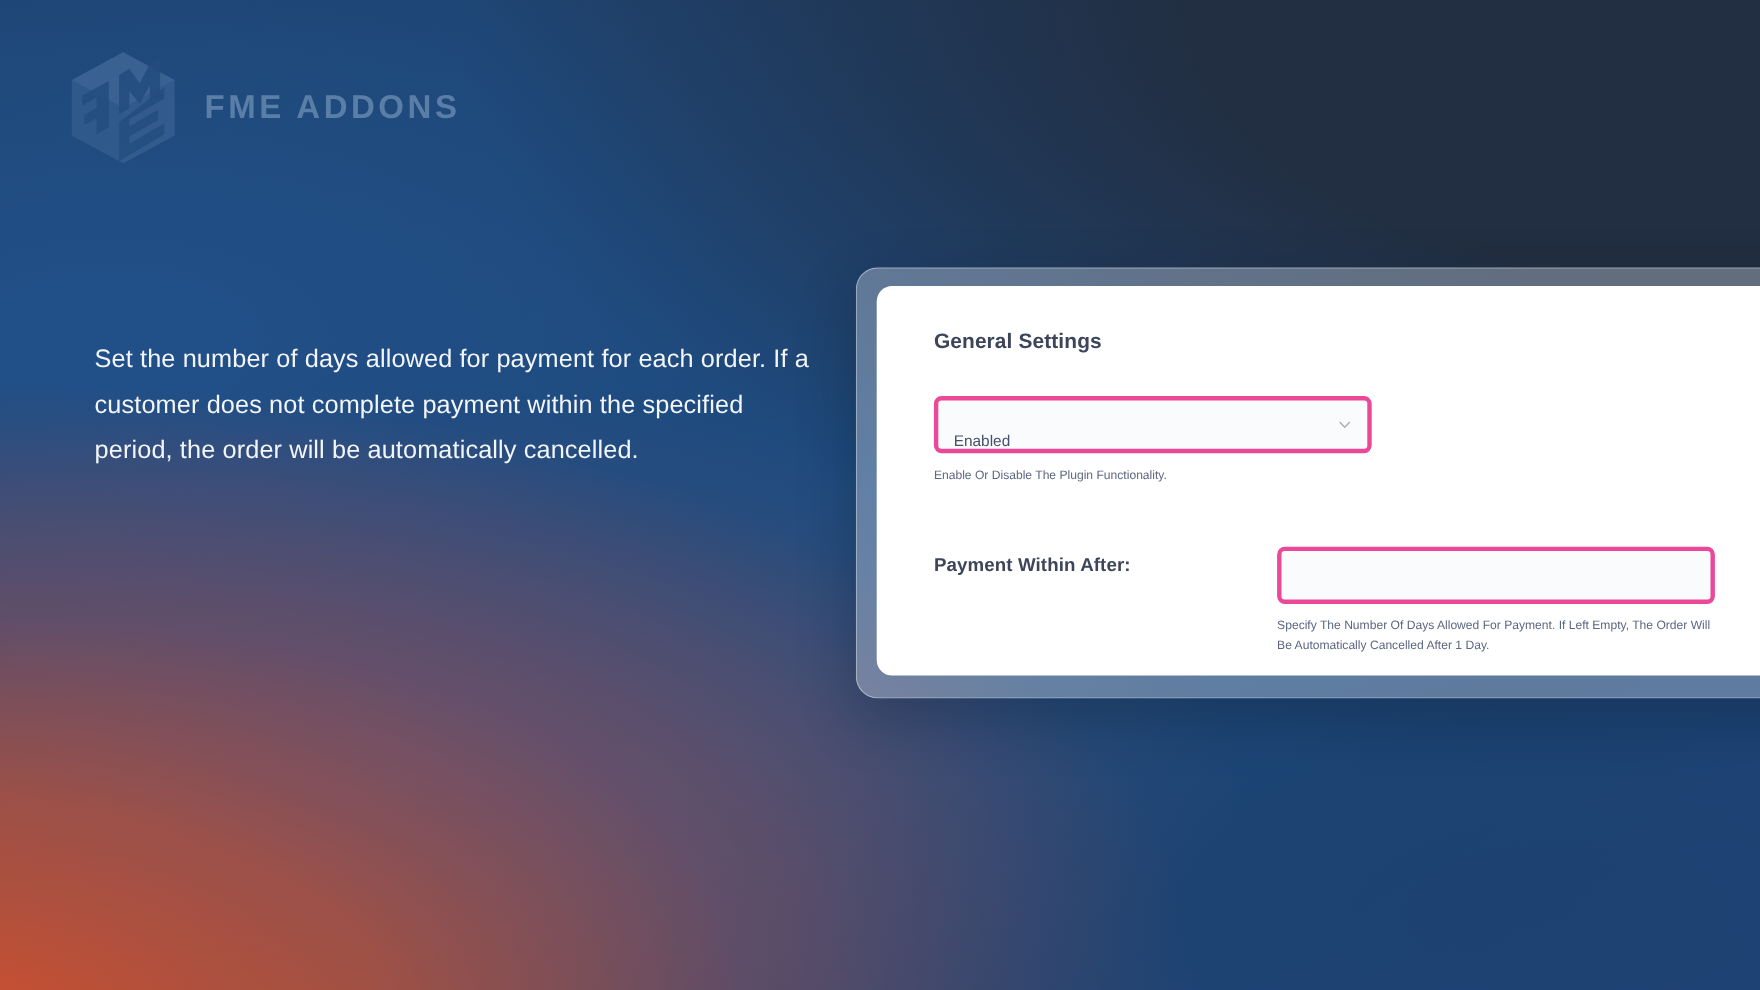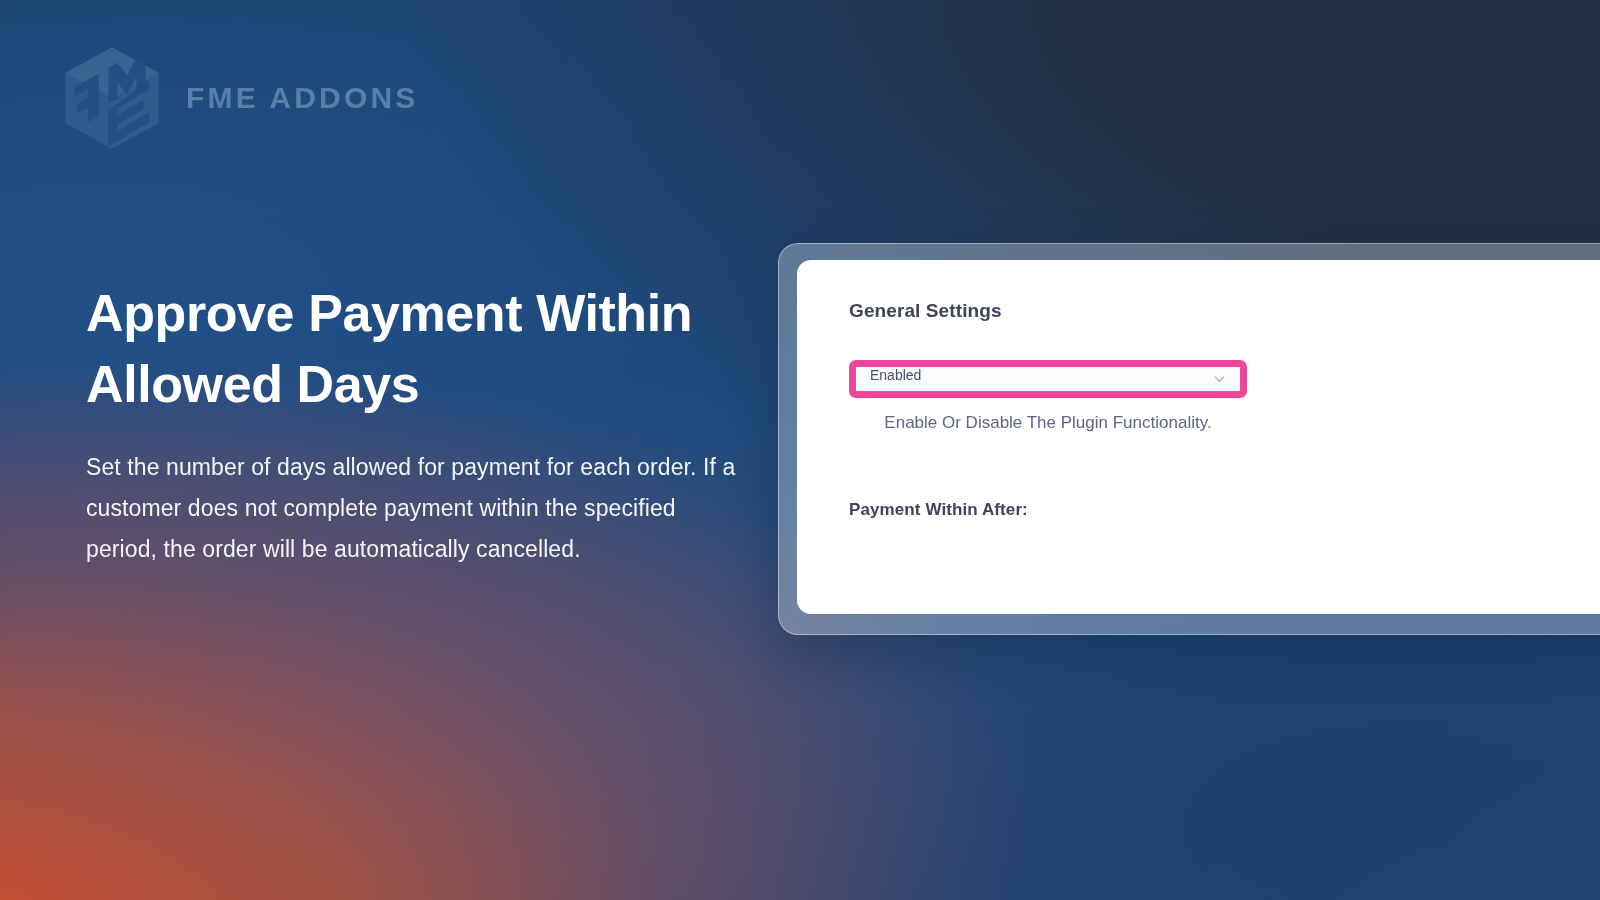--- a/index.html
+++ b/index.html
@@ -128,26 +128,26 @@
     font-size: 17px;
     font-weight: 700;
     color: #3c4559;
     padding-top: 7px;
     letter-spacing: 0.1px;
   }
 
   .field-control { width: 398px; flex: none; }
 
   .control-box {
-    height: 38px;
-    border: 7px solid #ec4899;
+    height: 52px;
+    border: 4px solid #ec4899;
     border-radius: 7px;
     background: #fafbfd;
     display: flex;
-    align-items: flex-start;
+    align-items: flex-end;
     padding: 0 14px;
     position: relative;
   }
   .control-value {
     font-size: 14px;
     color: #45506a;
   }
   .control-value.empty { color: #f3f5f9; }
 
   .chevron-down-icon {
@@ -155,24 +155,23 @@
     right: 13px;
     top: 50%;
     transform: translateY(-50%);
     width: 15px;
     height: 15px;
     display: block;
   }
 
   .field-help {
     margin-top: 12px;
-    font-size: 17px;
+    font-size: 11px;
     line-height: 1.58;
     color: #5c6780;
-    text-align: center;
   }
 </style>
 </head>
 <body>
 
 <div id="bg-base"></div>
 <div id="bg-tint"></div>
 
 <div id="logo-block">
   <svg id="logo-mark" viewBox="0 0 120 120">
@@ -181,21 +180,20 @@
     <polygon points="10,33 60,60 60,114 10,87" fill="#3f6796" opacity="0.55"></polygon>
     <polygon points="60,60 110,33 110,87 60,114" fill="#4b7099" opacity="0.45"></polygon>
     <path d="M46,34 L20,48 L20,58 L34,50 L34,60 L22,67 L22,77 L34,70 L34,86 L46,79 L46,41 Z" fill="#24507f" opacity="0.85"></path>
     <path d="M56,28 L56,66 L66,61 L66,44 L76,56 L86,38 L86,54 L96,49 L96,12 L86,17 L76,36 L66,22 Z" fill="#24507f" opacity="0.85"></path>
     <path d="M56,74 L56,112 L100,86 L100,75 L66,95 L66,88 L94,72 L94,62 L66,78 L66,71 L100,51 L100,40 Z" fill="#24507f" opacity="0.85"></path>
   </svg>
   <div id="logo-wordmark">FME ADDONS</div>
 </div>
 
 <div id="hero">
-  <h1 id="hero-title">Approve Payment Within Allowed Days</h1>
   <p id="hero-desc">Set the number of days allowed for payment for each order. If a customer does not complete payment within the specified period, the order will be automatically cancelled.</p>
 </div>
 
 <div id="panel-frame">
   <div id="panel-card">
     <div id="panel-inner">
 
       <div id="panel-heading">General Settings</div>
 
       <div class="field-row">
@@ -205,17 +203,23 @@
             <svg class="chevron-down-icon" viewBox="0 0 16 16" fill="none">
               <path d="M3.5 6 L8 10.5 L12.5 6" stroke="#a9b0bf" stroke-width="1.5" stroke-linecap="round" stroke-linejoin="round"></path>
             </svg>
           </div>
           <div class="field-help">Enable Or Disable The Plugin Functionality.</div>
         </div>
       </div>
 
       <div class="field-row second">
         <div class="field-label">Payment Within After:</div>
+        <div class="field-control">
+          <div class="control-box">
+            <span class="control-value empty"></span>
+          </div>
+          <div class="field-help">Specify The Number Of Days Allowed For Payment. If Left Empty, The Order Will Be Automatically Cancelled After 1 Day.</div>
+        </div>
       </div>
 
     </div>
   </div>
 </div>
 
 </body></html>

